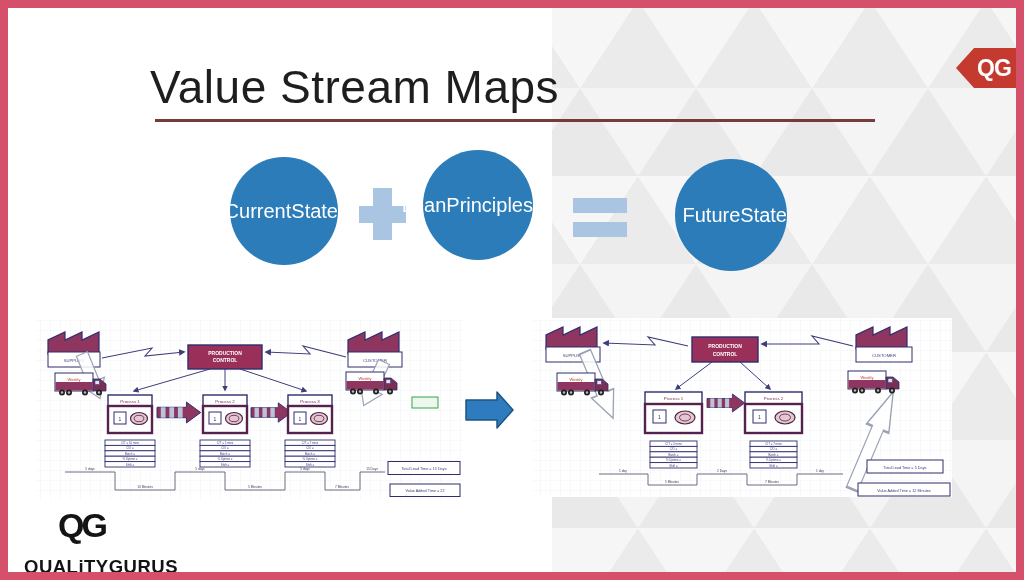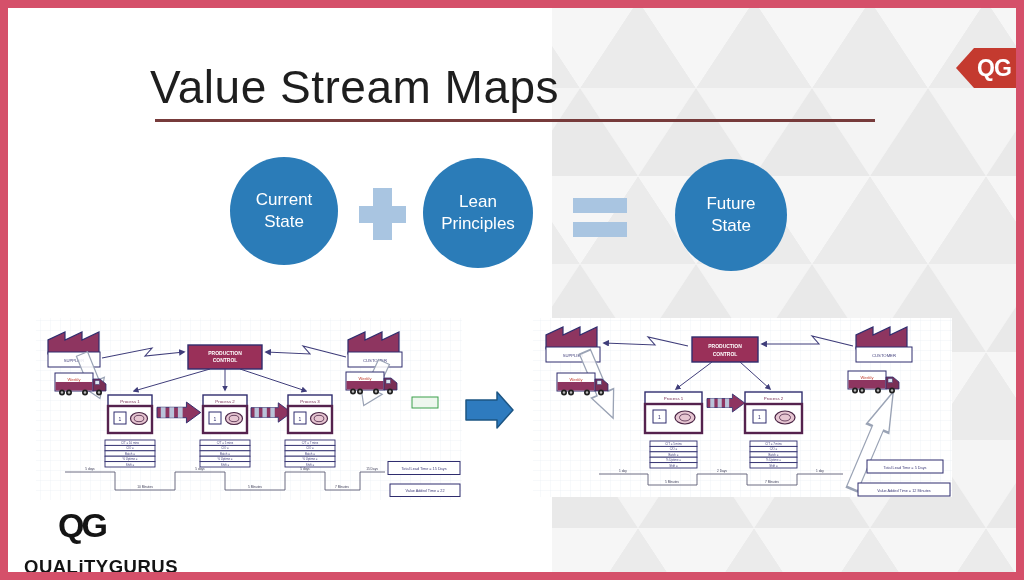--- a/index.html
+++ b/index.html
@@ -6,24 +6,24 @@
   body{font-family:"Liberation Sans",sans-serif;background:#888;}
   .slide{position:relative;width:1024px;height:580px;background:#fff;overflow:hidden;}
   .frame{position:absolute;inset:0;border:8px solid #d5506a;pointer-events:none;z-index:60;}
   .bg-svg,.diagram-svg,.logo-svg{position:absolute;}
   .bg-svg{left:0;top:0;z-index:1;}
   .page-title{position:absolute;left:150px;top:60px;font-size:46px;font-weight:400;
     color:#1e1e1e;letter-spacing:0.5px;z-index:10;}
   .title-underline{position:absolute;left:155px;top:119px;width:720px;height:3px;
     background:#773b3b;z-index:10;}
   .circle{position:absolute;border-radius:50%;background:#2b7cb8;color:#fff;display:flex;
-    flex-direction:column;align-items:center;justify-content:center;text-align:center;
-    font-size:17px;line-height:22px;z-index:10;}
+    flex-direction:row;align-items:center;justify-content:flex-end;text-align:center;
+    font-size:20px;line-height:22px;z-index:10;}
   .c1{left:230px;top:157px;width:108px;height:108px;}
-  .c2{left:423px;top:158px;width:110px;height:110px;}
+  .c2{left:423px;top:150px;width:110px;height:110px;}
   .c3{left:675px;top:159px;width:112px;height:112px;}
   .plus{position:absolute;left:359px;top:188px;width:47px;height:52px;z-index:10;}
   .plus .vb{position:absolute;left:14px;top:0;width:19px;height:52px;background:#a9c5e1;}
   .plus .hb{position:absolute;left:0;top:17.5px;width:47px;height:17px;background:#a9c5e1;}
   .equals{position:absolute;left:573px;top:198px;width:54px;height:39px;z-index:10;}
   .equals .b1{position:absolute;left:0;top:0;width:54px;height:15px;background:#a9c5e1;}
   .equals .b2{position:absolute;left:0;top:24px;width:54px;height:15px;background:#a9c5e1;}
   .diagram-svg{left:0;top:315px;z-index:10;}
   .logo-svg{left:952px;top:44px;z-index:20;}
   .logo-bottom{position:absolute;left:24px;top:506px;z-index:20;color:#141414;}

